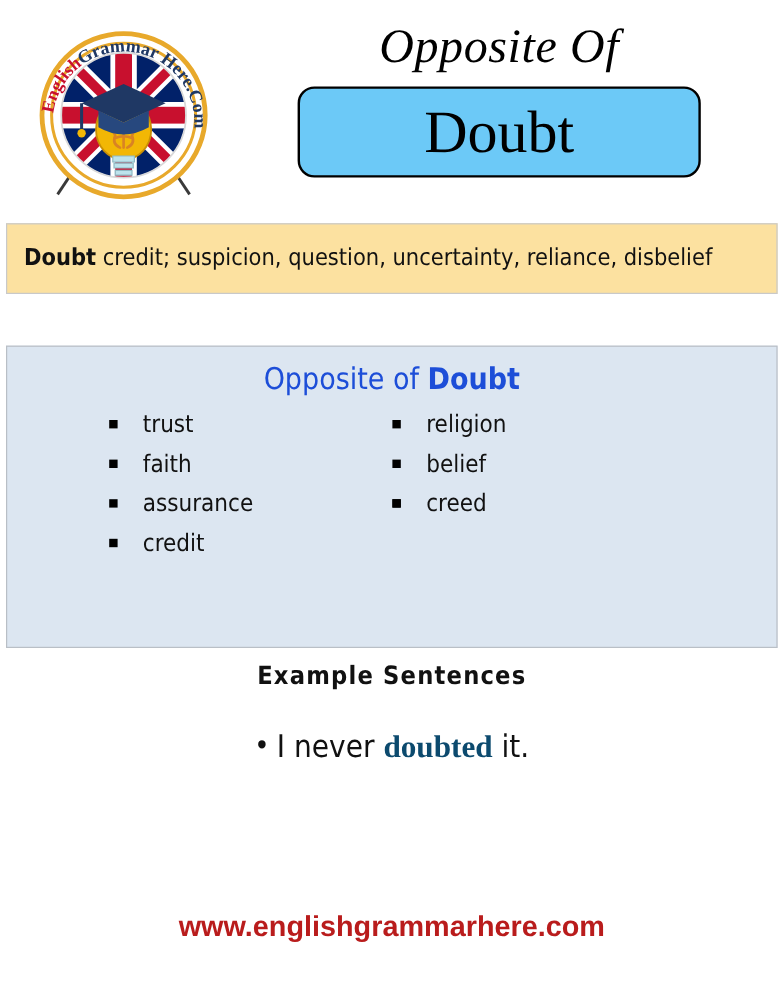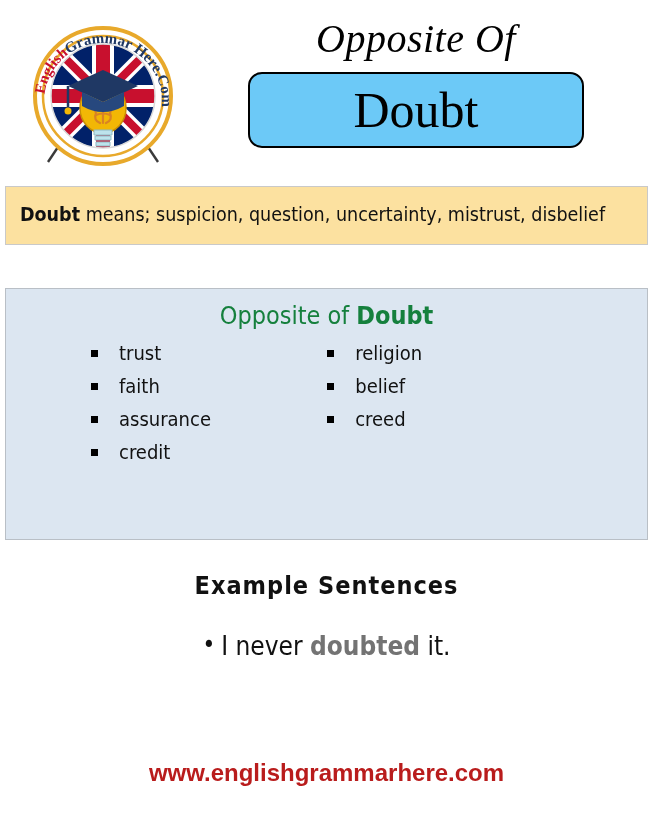--- a/index.html
+++ b/index.html
@@ -92,21 +92,21 @@
     box-sizing: border-box;
     background: #DCE6F1;
     border: 1px solid #b9bfc6;
     padding: 10px 0 0 0;
   }
   .opposites-title {
     text-align: center;
     font-family: "DejaVu Sans Condensed", "Liberation Sans Narrow", "Liberation Sans", sans-serif;
     font-size: 25px;
     line-height: 34px;
-    color: #15803d;
+    color: #1d4ed8;
   }
   .opposites-title b { font-weight: bold; }
   .columns {
     display: flex;
     margin-top: 4px;
   }
   .col {
     box-sizing: border-box;
   }
   .col-left { width: 300px; padding-left: 85px; }
@@ -138,43 +138,43 @@
   .examples {
     position: absolute;
     left: 0;
     top: 546px;
     width: 653px;
     text-align: center;
   }
   .examples-title {
     font-family: "DejaVu Sans Condensed", "Liberation Sans Narrow", "Liberation Sans", sans-serif;
     font-weight: bold;
-    font-size: 25px;
+    font-size: 21px;
     line-height: 34px;
     letter-spacing: 1px;
     color: #111;
-    margin-top: 23px;
   }
   .sentence {
     font-family: "DejaVu Sans Condensed", "Liberation Sans Narrow", "Liberation Sans", sans-serif;
     font-size: 26px;
     line-height: 34px;
     color: #111;
     margin-top: 26px;
     padding: 0 14px;
   }
   .sentence .dot {
     font-size: 24px;
     line-height: 24px;
     vertical-align: 2px;
     margin-right: 6px;
   }
   .hl {
-    color: #737373;
+    color: #0c4a6e;
     font-weight: bold;
+    font-family: Liberation Serif, serif;
   }
 
   
   .footer {
     position: absolute;
     left: 0;
     top: 758px;
     width: 653px;
     text-align: center;
   }
@@ -258,21 +258,21 @@
 
   <div class="title-block">
     <div class="opposite-of">Opposite Of</div>
     <div class="word-box">
       <span class="word">Doubt</span>
     </div>
   </div>
 </div>
 
 <div class="meaning-box">
-  <div class="meaning-text"><b>Doubt</b><span> means; </span><span>suspicion, question, uncertainty, mistrust, disbelief</span></div>
+  <div class="meaning-text"><b>Doubt</b><span> credit; </span><span>suspicion, question, uncertainty, reliance, disbelief</span></div>
 </div>
 
 <div class="opposites-box">
   <div class="opposites-title"><span>Opposite of </span><b>Doubt</b></div>
 
   <div class="columns">
     <div class="col col-left">
       <ul class="wordlist">
         <li><span class="sq-bullet"></span><span>trust</span></li>
         <li><span class="sq-bullet"></span><span>faith</span></li>

